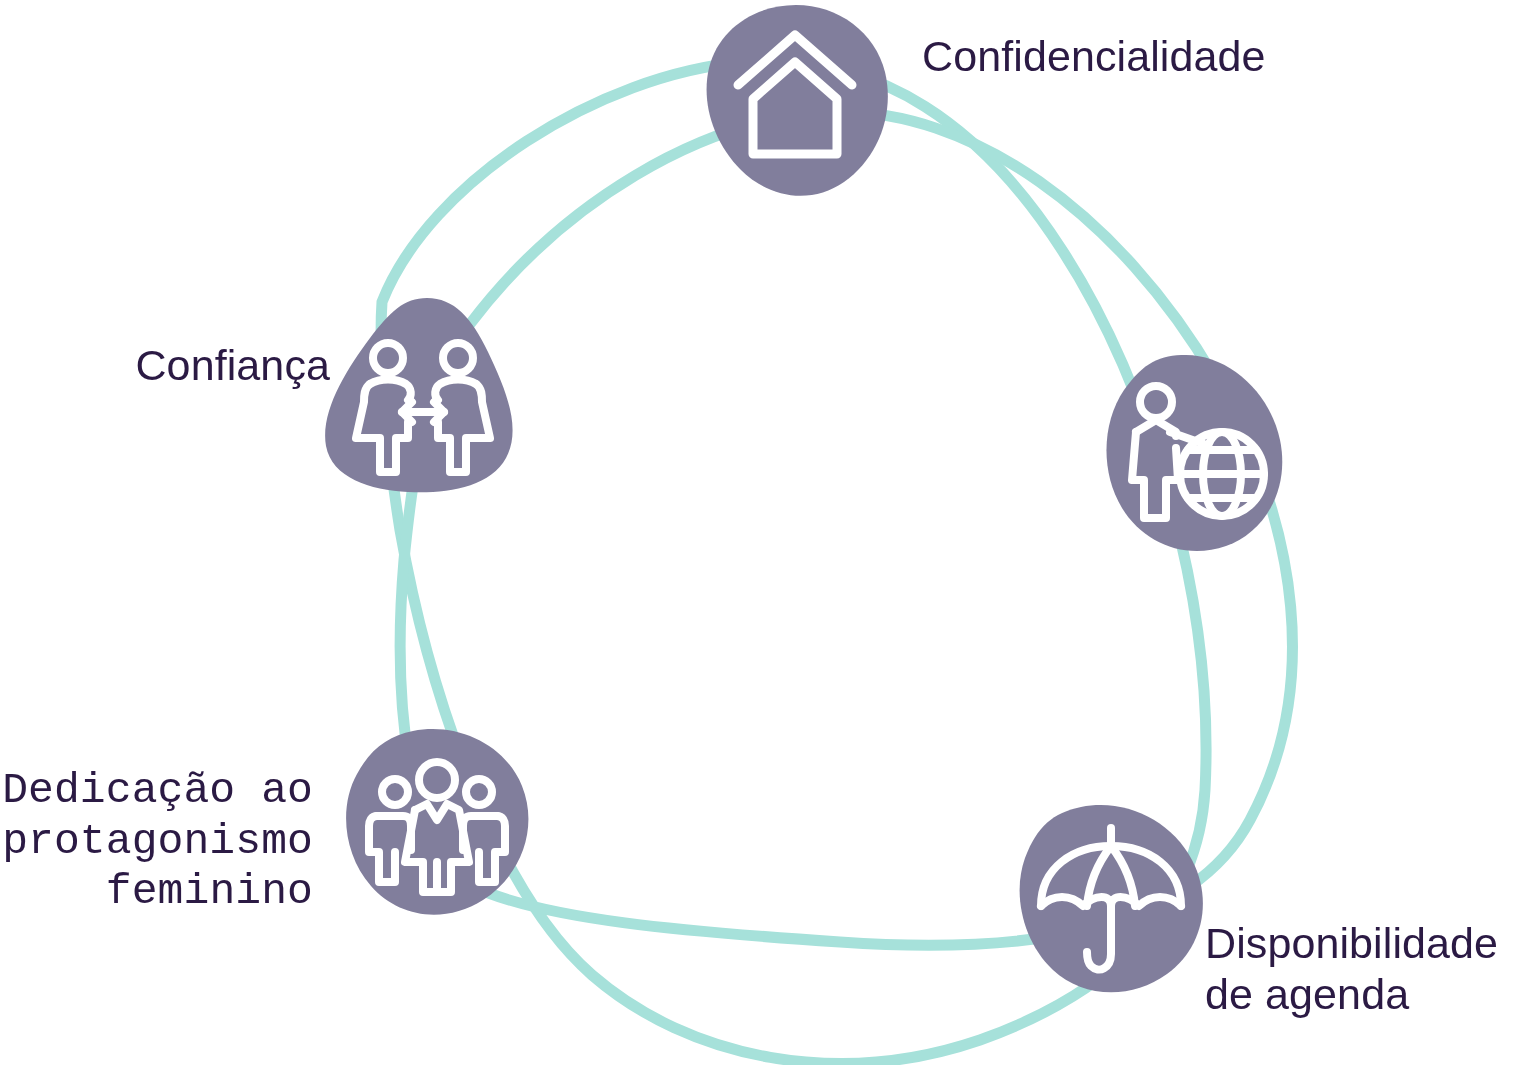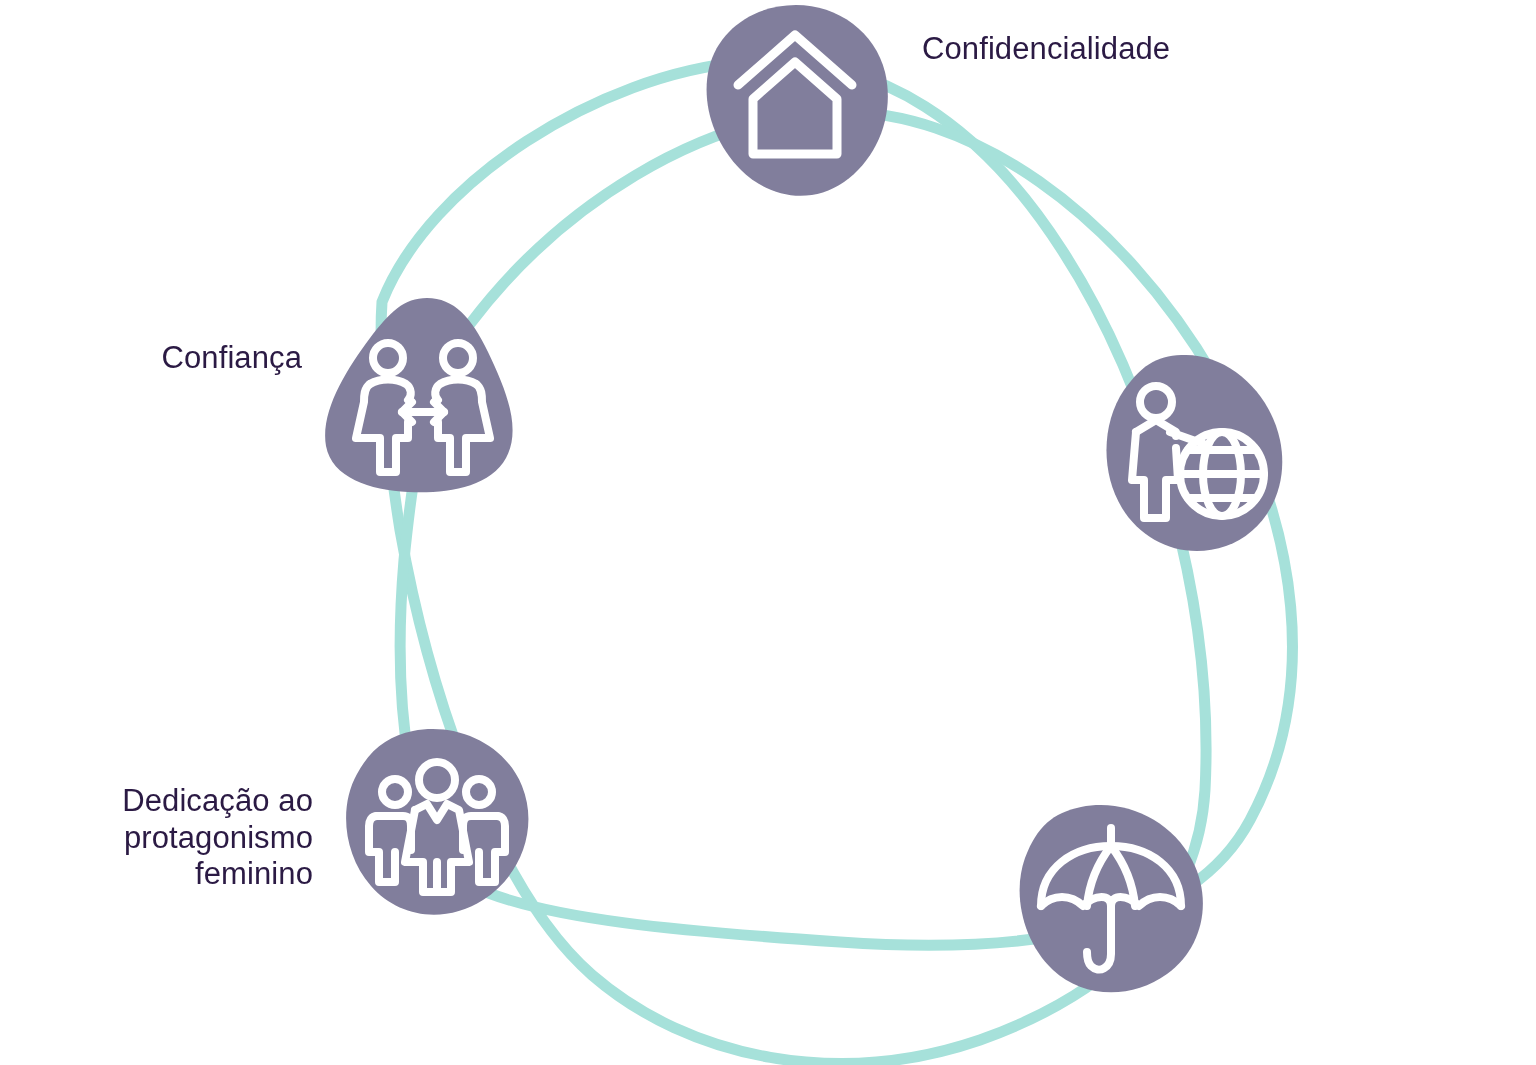--- a/index.html
+++ b/index.html
@@ -31,21 +31,21 @@
   }
   .node svg {
     display: block;
     overflow: visible;
   }
   .label {
     position: absolute;
     color: #2b1a44;
     font-family: "Liberation Sans", sans-serif;
     font-weight: 400;
-    font-size: 31px;
+    font-size: 43px;
     line-height: 1.18;
     letter-spacing: 0.1px;
     white-space: pre-line;
   }
   .label.right  { text-align: left; }
   .label.left   { text-align: right; }
 </style>
 </head>
 <body>
 
@@ -108,41 +108,43 @@
       <g fill="none" stroke="#ffffff" stroke-width="8" stroke-linejoin="round" stroke-linecap="round">
         <path d="M98 26 L98 44"></path>
         <path d="M28 104 C28 66, 60 44, 98 44 C136 44, 168 66, 168 104"></path>
         <path d="M28 104 C40 92, 58 92, 70 104 C82 92, 98 92, 98 104 C98 92, 114 92, 126 104 C138 92, 156 92, 168 104"></path>
         <path d="M98 44 C84 62, 76 82, 74 104"></path>
         <path d="M98 44 C112 62, 120 82, 122 104"></path>
         <path d="M98 104 L98 152 C98 166, 86 172, 78 164 C74 160, 74 154, 74 150"></path>
       </g>
     </svg>
   </div>
+  <div class="label right" style="left:1205px; top:918px;">Disponibilidade
+de agenda</div>
 
   <div class="node" style="left:341px; top:726px; width:194px; height:194px;">
     <svg width="194" height="194" viewBox="0 0 194 194">
       <path fill="#817e9c" d="M72 5 C116 -4 164 18 181 60 C198 102 180 150 142 174 C104 198 58 192 30 160 C2 128 -2 80 16 48 C30 22 48 10 72 5 Z"></path>
       <g fill="none" stroke="#ffffff" stroke-width="8" stroke-linejoin="round" stroke-linecap="round">
 
         <circle cx="54" cy="66" r="13"></circle>
         <path d="M36 90 L62 90 C68 90 70 94 70 100 L70 124"></path>
         <path d="M36 90 C30 90 28 95 28 100 L28 126 L38 126 L38 156 L54 156 L54 126"></path>
 
         <circle cx="138" cy="66" r="13"></circle>
         <path d="M156 90 L130 90 C124 90 122 94 122 100 L122 124"></path>
         <path d="M156 90 C162 90 164 95 164 100 L164 126 L154 126 L154 156 L138 156 L138 126"></path>
 
         <circle cx="96" cy="54" r="18"></circle>
         <path d="M74 84 L86 78 L96 94 L106 78 L118 84 L128 136 L110 136 L110 166 L96 166 L96 136"></path>
         <path d="M74 84 L64 136 L82 136 L82 166 L96 166"></path>
       </g>
     </svg>
   </div>
-  <div class="label left" style="left:0px; top:783px; width:313px;">Dedicação ao
+  <div class="label left" style="left:0px; top:766px; width:313px;font-family:Liberation Mono, monospace;">Dedicação ao
 protagonismo
 feminino</div>
 
   <div class="node" style="left:324px; top:296px; width:198px; height:198px;">
     <svg width="198" height="198" viewBox="0 0 198 198">
       <path fill="#817e9c" d="M103 2 C130 2 148 22 164 56 C182 94 198 132 182 162 C166 192 120 198 84 196 C46 194 8 182 2 150 C-4 116 22 74 46 42 C66 16 80 2 103 2 Z"></path>
       <g fill="none" stroke="#ffffff" stroke-width="8" stroke-linejoin="round" stroke-linecap="round">
 
         <circle cx="64" cy="62" r="15"></circle>
         <path d="M46 88 C56 82 72 82 82 88 C88 92 88 100 84 104"></path>
@@ -151,15 +153,15 @@
         <circle cx="134" cy="62" r="15"></circle>
         <path d="M152 88 C142 82 126 82 116 88 C110 92 110 100 114 104"></path>
         <path d="M152 88 C158 92 158 100 158 106 L166 142 L142 142 L142 176 L126 176 L126 142 L114 142 L114 126"></path>
 
         <path d="M78 116 L120 116"></path>
         <path d="M88 106 L78 116 L88 126"></path>
         <path d="M110 106 L120 116 L110 126"></path>
       </g>
     </svg>
   </div>
-  <div class="label left" style="left:44px; top:340px; width:258px;">Confiança</div>
+  <div class="label left" style="left:72px; top:340px; width:258px;">Confiança</div>
 
 </div>
 
 </body></html>

